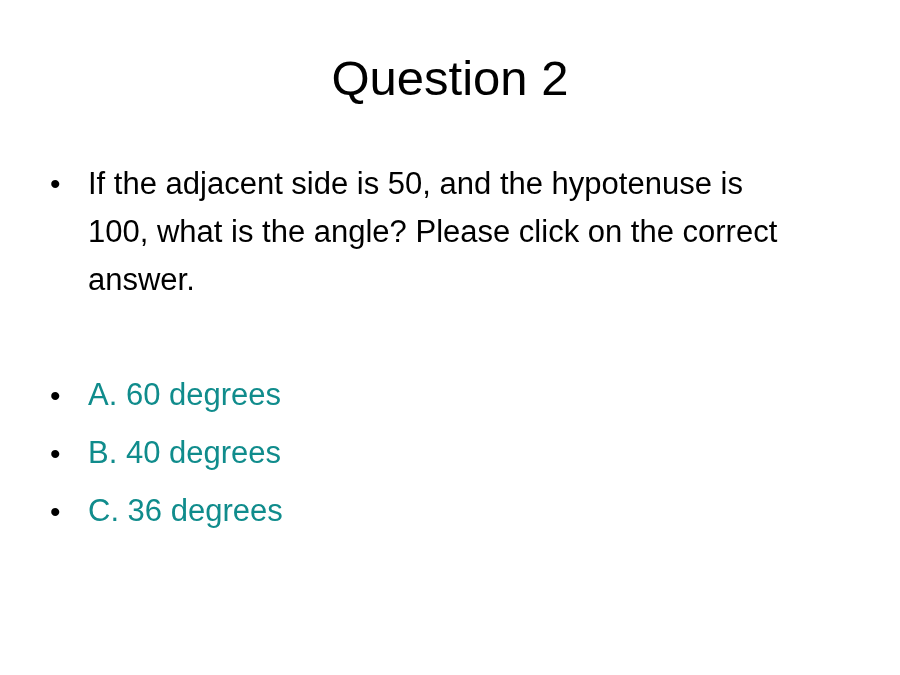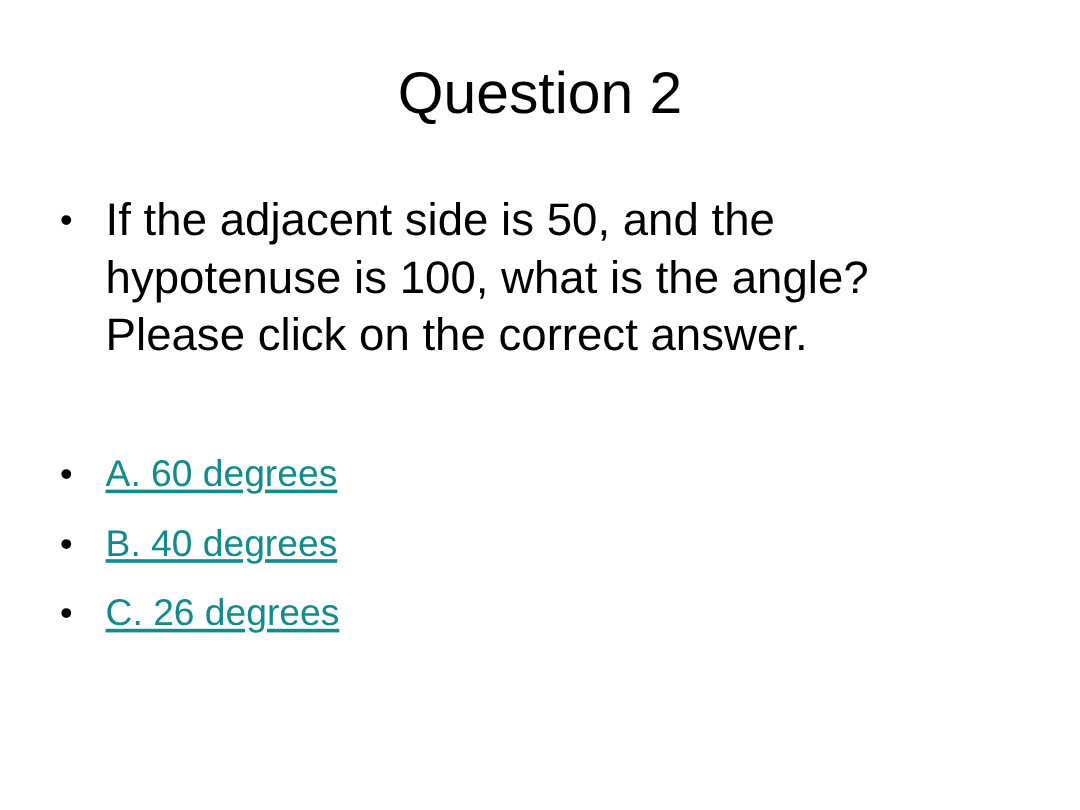--- a/index.html
+++ b/index.html
@@ -46,21 +46,21 @@
   .bullet-dot {
     flex: 0 0 auto;
     width: 38px;
     font-size: 30px;
     line-height: 48px;
     text-align: left;
     color: #000000;
   }
   .bullet-text {
     flex: 1 1 auto;
-    font-size: 38px;
+    font-size: 31px;
     line-height: 48px;
     color: #000000;
   }
   .question-text {
     max-width: 690px;
   }
   .answers {
     position: absolute;
     top: 372px;
     left: 50px;
@@ -68,21 +68,20 @@
   }
   .answer-row {
     display: flex;
     align-items: flex-start;
     margin-bottom: 10px;
   }
   .answer-link {
     font-size: 31px;
     line-height: 46px;
     color: #108c8c;
-    text-decoration: underline;
     text-underline-offset: 3px;
     cursor: pointer;
   }
 </style>
 </head>
 <body>
 
 <div class="slide">
 
   <div class="slide-title">Question 2</div>
@@ -101,18 +100,18 @@
       <a class="answer-link">A. 60 degrees</a>
     </div>
 
     <div class="answer-row">
       <span class="bullet-dot">•</span>
       <a class="answer-link">B. 40 degrees</a>
     </div>
 
     <div class="answer-row">
       <span class="bullet-dot">•</span>
-      <a class="answer-link">C. 26 degrees</a>
+      <a class="answer-link">C. 36 degrees</a>
     </div>
 
   </div>
 
 </div>
 
 </body></html>

